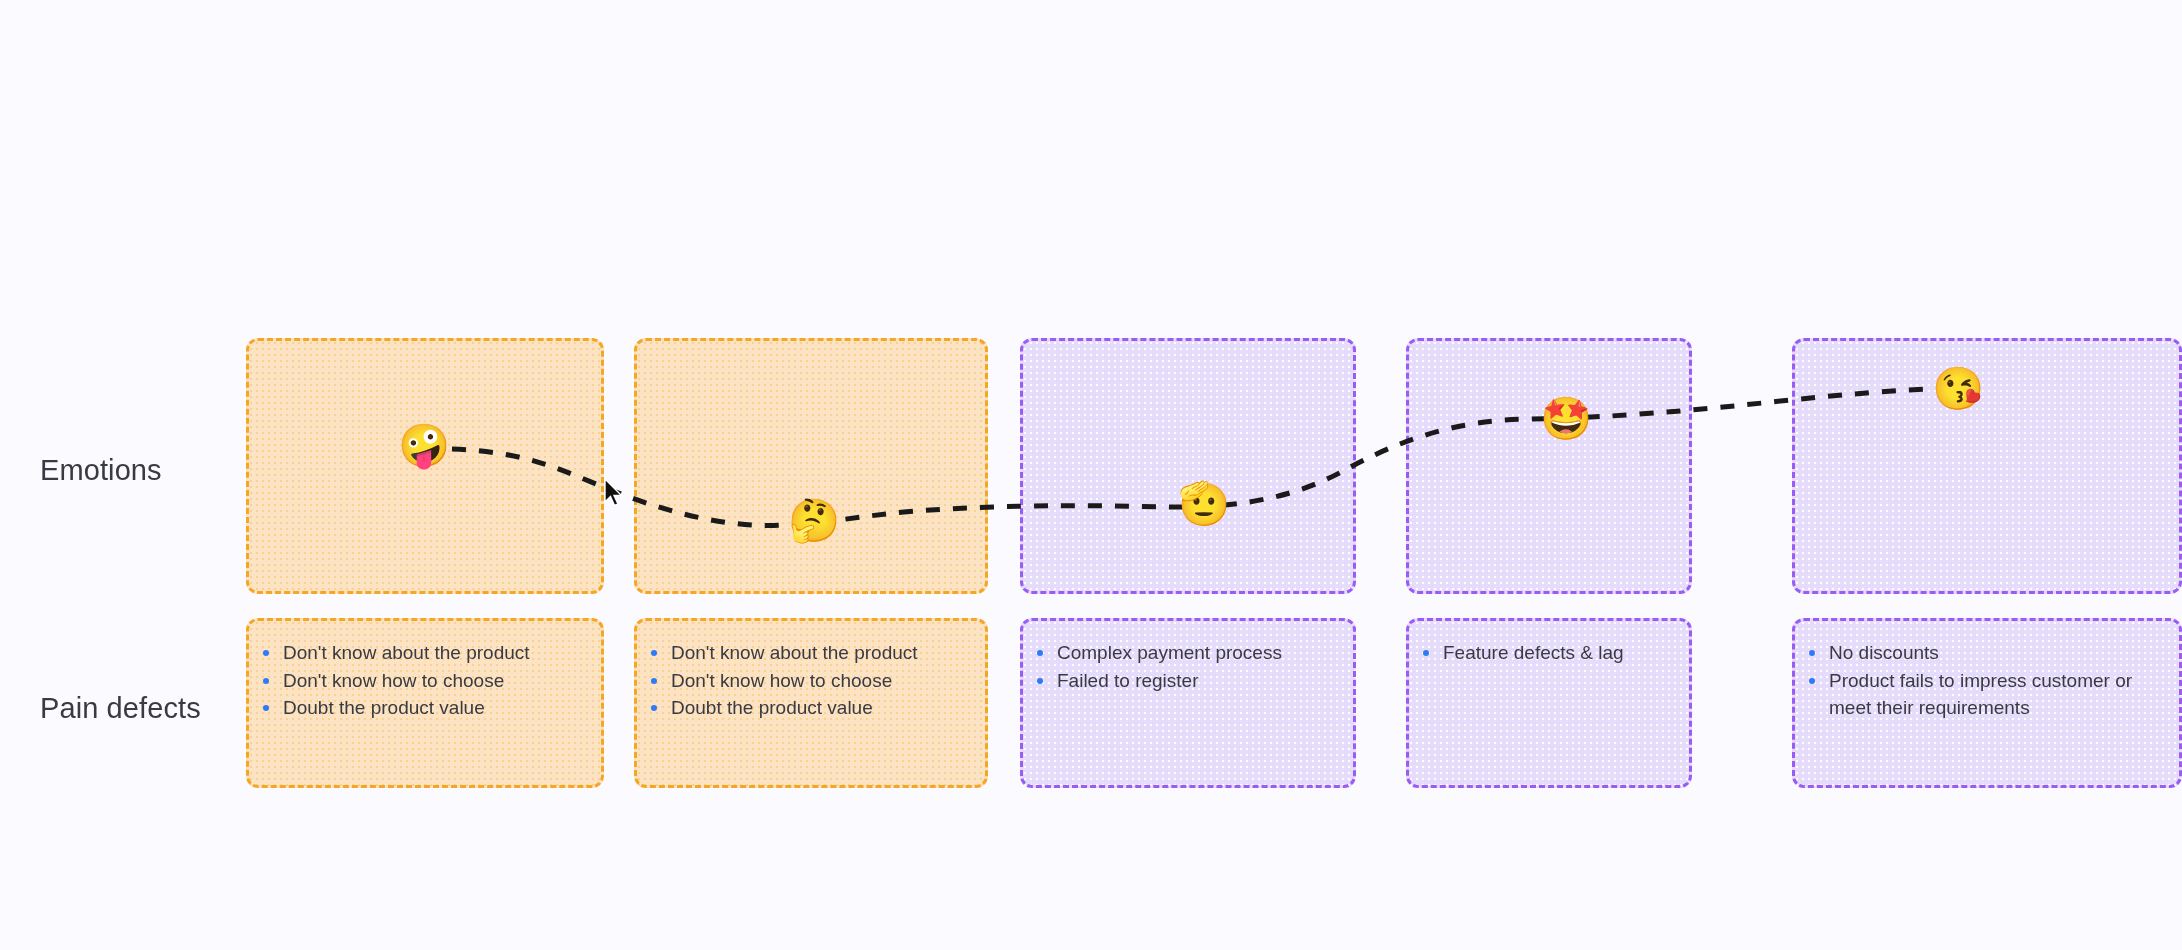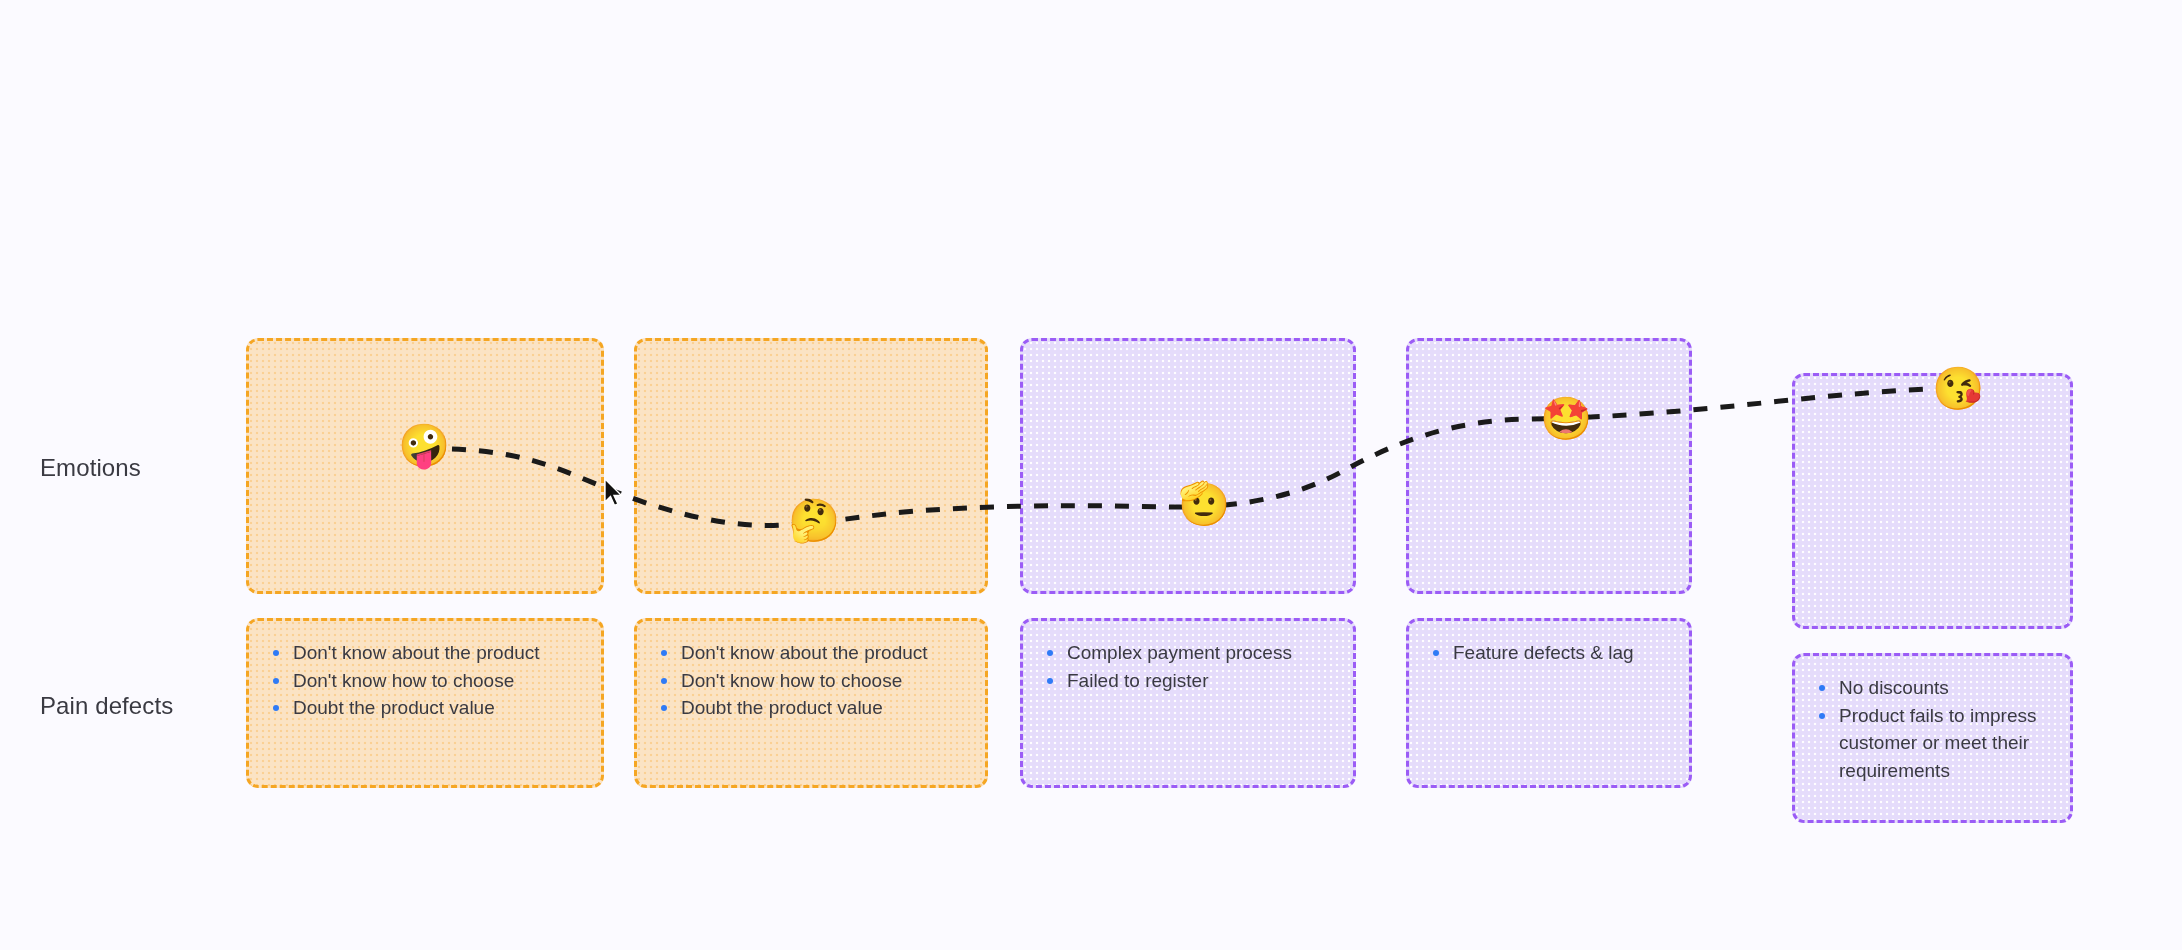--- a/index.html
+++ b/index.html
@@ -15,21 +15,21 @@
   #board {
     position: relative;
     width: 2182px;
     height: 950px;
     background: #fbfaff;
   }
 
   
   .row-label {
     position: absolute;
-    font-size: 24px;
+    font-size: 29px;
     color: #3a3a42;
     font-family: "Liberation Sans", sans-serif;
     white-space: nowrap;
     letter-spacing: 0.1px;
   }
   #label-emotions   { left: 40px; top: 454px; }
   #label-painpoints { left: 40px; top: 692px; }
 
   
   .card {
@@ -41,21 +41,21 @@
 
   
   .card.emotions {
     top: 338px;
     height: 256px;
   }
   
   .card.pain {
     top: 618px;
     height: 170px;
-    padding: 18px 22px 10px 20px;
+    padding: 18px 22px 10px 10px;
   }
 
   
   .card.orange {
     background-color: #fbe3c4;
     background-image:
       radial-gradient(circle at 2px 2px, rgba(249,176,70,0.38) 1.3px, transparent 1.6px);
     background-size: 6px 6px;
     border-color: #f5a623;
   }
@@ -66,21 +66,21 @@
       radial-gradient(circle at 2px 2px, rgba(255,255,255,0.95) 1.3px, transparent 1.6px);
     background-size: 6px 6px;
     border-color: #9b5cf6;
   }
 
   
   .col-0 { left: 246px;  width: 358px; }
   .col-1 { left: 634px;  width: 354px; }
   .col-2 { left: 1020px; width: 336px; }
   .col-3 { left: 1406px; width: 286px; }
-  .col-4 { left: 1792px; width: 281px; margin-top: 35px; }
+  .col-4 { left: 1792px; width: 390px; }
 
   
   .bullets { list-style: none; }
   .bullets li {
     position: relative;
     padding-left: 24px;
     font-size: 19px;
     line-height: 27.5px;
     color: #3a3a42;
     margin-bottom: 0px;

